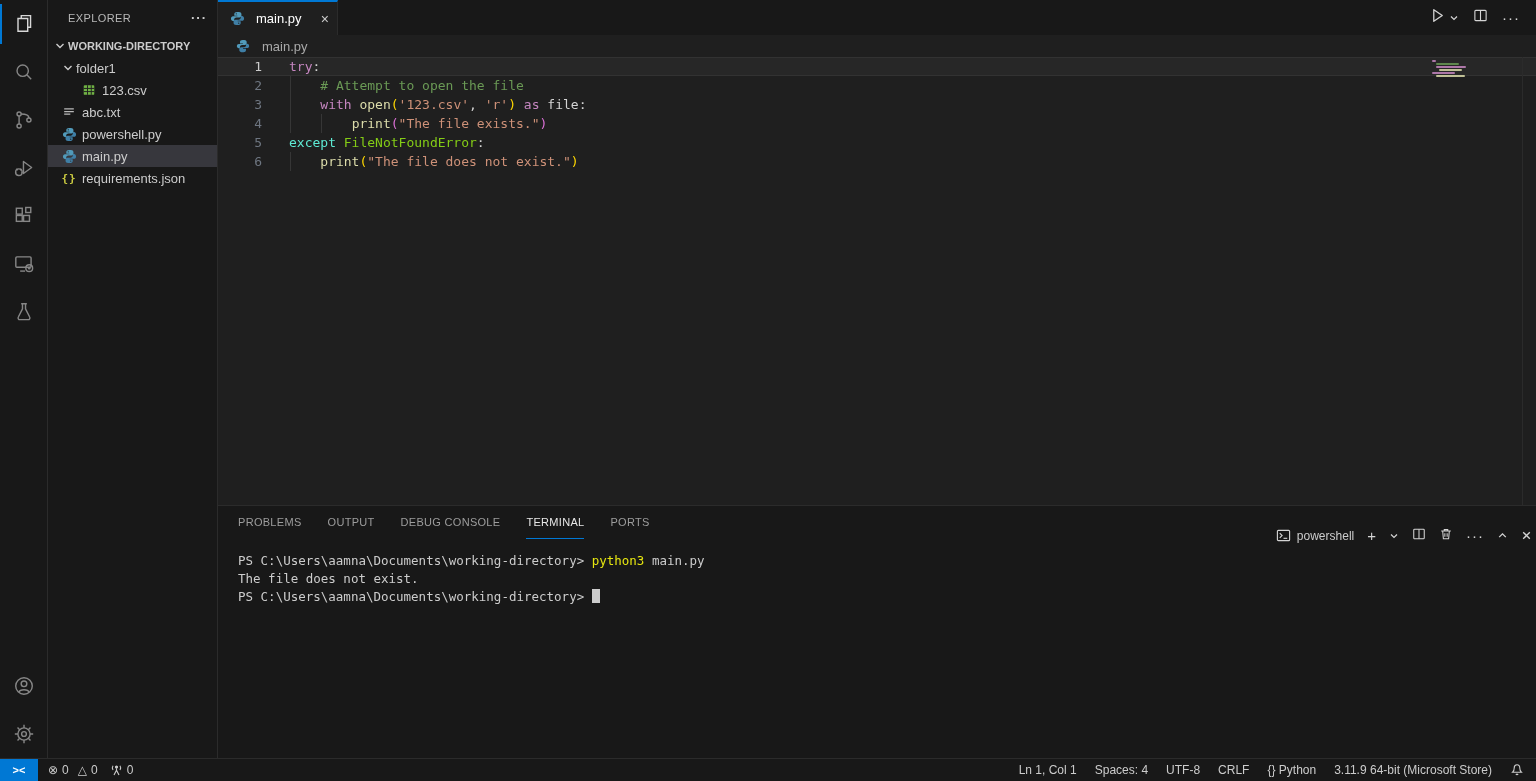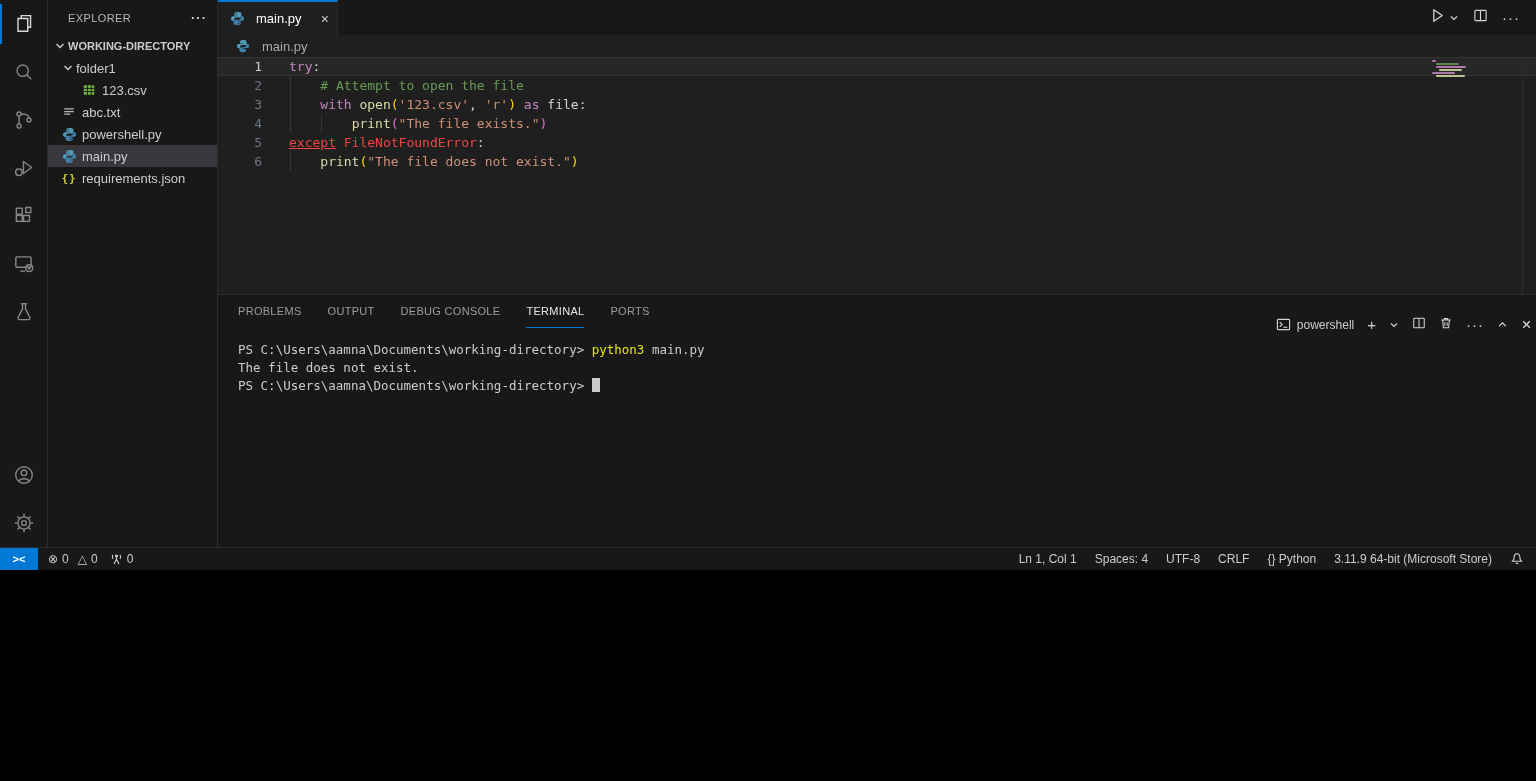--- a/index.html
+++ b/index.html
@@ -1,17 +1,17 @@
 <!DOCTYPE html>
 <html><head>
 <meta charset="utf-8">
 <style>
   * { margin:0; padding:0; box-sizing:border-box; }
   body { background:#000; font-family:"Liberation Sans","DejaVu Sans",sans-serif; }
-  .app { width:1536px; height:570px; display:flex; flex-direction:column; background:#1f1f1f; color:#ccc; overflow:hidden; position:relative; }
+  .app { width:1536px; height:781px; display:flex; flex-direction:column; background:#1f1f1f; color:#ccc; overflow:hidden; position:relative; }
   .main { flex:1; display:flex; min-height:0; }
 
   
   .activitybar { width:48px; background:#181818; border-right:1px solid #2b2b2b; display:flex; flex-direction:column; }
   .ab-item { height:48px; display:flex; align-items:center; justify-content:center; position:relative; cursor:pointer; }
   .ab-item svg { stroke:#868686; fill:none; stroke-width:1.3; }
   .ab-item.active svg { stroke:#d7d7d7; }
   .ab-item.active::before { content:""; position:absolute; left:0; top:4px; bottom:4px; width:2px; background:#0078d4; }
   .ab-bottom { margin-top:auto; }
 
@@ -252,21 +252,21 @@
           </span>
         <span>main.py</span>
       </div>
 
       <div class="editor">
         <div id="code-lines">
             <div class="code-line active"><span class="gutter-num">1</span><span class="ctext"><span style="color: rgb(197, 134, 192);">try</span><span style="color: rgb(212, 212, 212);">:</span></span></div>
             <div class="code-line"><span class="gutter-num">2</span><span class="ctext"><span style="color: rgb(106, 153, 85);">    # Attempt to open the file</span></span></div>
             <div class="code-line"><span class="gutter-num">3</span><span class="ctext"><span>    </span><span style="color: rgb(197, 134, 192);">with</span><span> </span><span style="color: rgb(220, 220, 170);">open</span><span style="color: rgb(255, 215, 0);">(</span><span style="color: rgb(206, 145, 120);">'123.csv'</span><span style="color: rgb(212, 212, 212);">, </span><span style="color: rgb(206, 145, 120);">'r'</span><span style="color: rgb(255, 215, 0);">)</span><span> </span><span style="color: rgb(197, 134, 192);">as</span><span style="color: rgb(212, 212, 212);"> file:</span></span></div>
             <div class="code-line"><span class="gutter-num">4</span><span class="ctext"><span>        </span><span style="color: rgb(220, 220, 170);">print</span><span style="color: rgb(218, 112, 214);">(</span><span style="color: rgb(206, 145, 120);">"The file exists."</span><span style="color: rgb(218, 112, 214);">)</span></span></div>
-            <div class="code-line"><span class="gutter-num">5</span><span class="ctext"><span style="color: #ef4444; text-decoration: underline;">except</span><span> </span><span style="color: #ef4444;">FileNotFoundError</span><span style="color: rgb(212, 212, 212);">:</span></span></div>
+            <div class="code-line"><span class="gutter-num">5</span><span class="ctext"><span style="color: #5eead4;">except</span><span> </span><span style="color: #84cc16;">FileNotFoundError</span><span style="color: rgb(212, 212, 212);">:</span></span></div>
             <div class="code-line"><span class="gutter-num">6</span><span class="ctext"><span>    </span><span style="color: rgb(220, 220, 170);">print</span><span style="color: rgb(255, 215, 0);">(</span><span style="color: rgb(206, 145, 120);">"The file does not exist."</span><span style="color: rgb(255, 215, 0);">)</span></span></div>
           </div>
         <div class="indent-guide" style="left:72px; top:19px; height:57px"></div>
         <div class="indent-guide" style="left:103px; top:57px; height:19px"></div>
         <div class="indent-guide" style="left:72px; top:95px; height:19px"></div>
         <div class="minimap" id="minimap" style="left:1214px">
             <div class="mmline" style="width: 3.6px; margin-left: 0px; background: rgb(197, 134, 192);"></div>
             <div class="mmline" style="width: 23.4px; margin-left: 3.6px; background: rgb(106, 153, 85);"></div>
             <div class="mmline" style="width: 30.6px; margin-left: 3.6px; background: rgb(197, 134, 192);"></div>
             <div class="mmline" style="width: 22.5px; margin-left: 7.2px; background: rgb(220, 220, 170);"></div>

